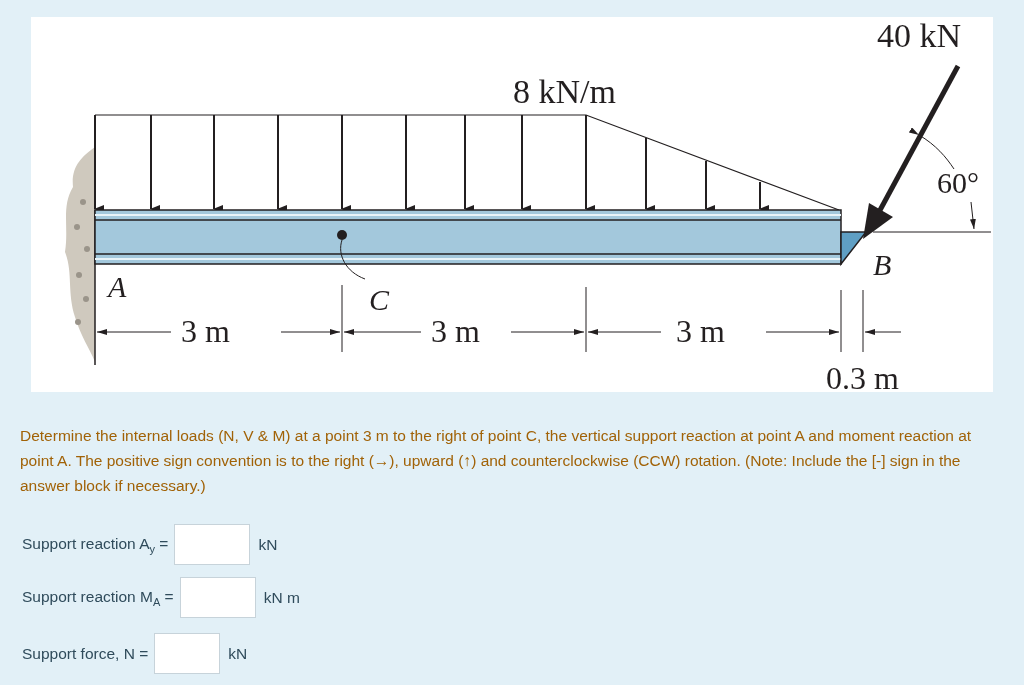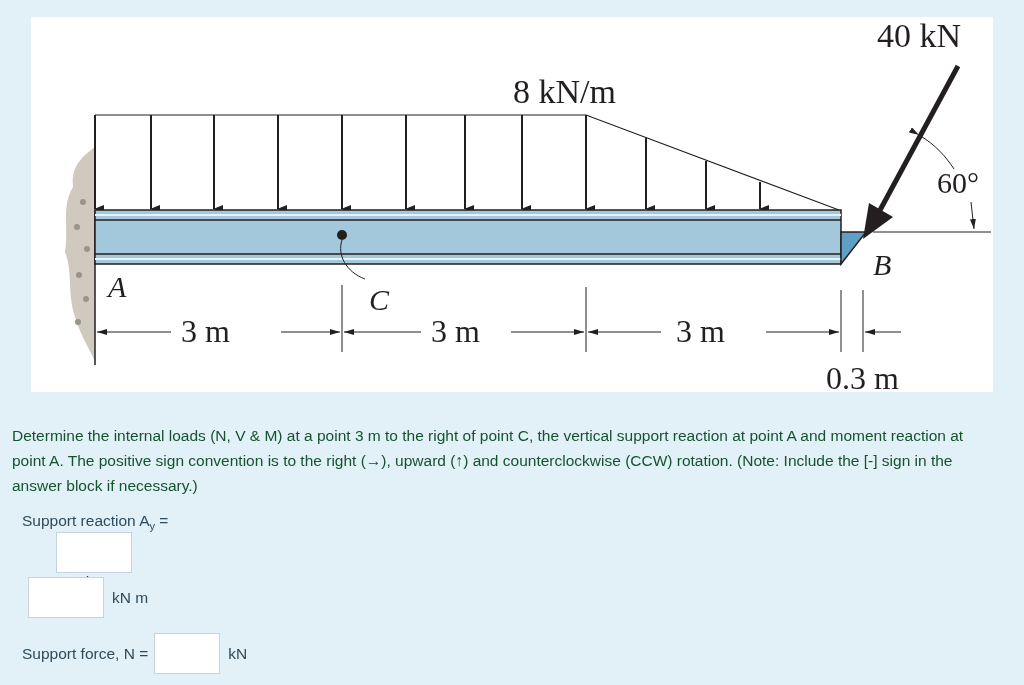--- a/index.html
+++ b/index.html
@@ -9,22 +9,22 @@
       font-family:"Liberation Sans", sans-serif;
       color:#2d4a5a;
       position:relative;
     }
     .figure {
       position:absolute; left:31px; top:17px; width:962px; height:375px;
       background:#ffffff;
     }
     .figure svg { position:absolute; left:0; top:0; }
     .question {
-      position:absolute; left:12px; top:423px; width:975px;
-      font-size:15.5px; line-height:25px; color:#14532d;
+      position:absolute; left:20px; top:423px; width:975px;
+      font-size:15.5px; line-height:25px; color:#a16207;
     }
     .row { position:absolute; left:22px; display:flex; align-items:center; font-size:15.5px; color:#2f4b5b; }
     .row .lbl { white-space:nowrap; }
     .row input {
       box-sizing:border-box; height:41px; border:1px solid #c7d3da; background:#fff;
       margin:0 8px 0 6px; font-size:15px; padding:0 6px; outline:none;
     }
     .sub { font-size:11px; vertical-align:-4px; }
     .svgtxt { font-family:"Liberation Serif", serif; fill:#231f20; }
   </style>
@@ -109,27 +109,28 @@
     <text class="svgtxt" x="338" y="293" font-size="30" font-style="italic">C</text>
     <text class="svgtxt" x="150" y="325" font-size="32">3 m</text>
     <text class="svgtxt" x="400" y="325" font-size="32">3 m</text>
     <text class="svgtxt" x="645" y="325" font-size="32">3 m</text>
     <text class="svgtxt" x="795" y="372" font-size="32">0.3 m</text>
   </svg>
 </div>
 
 <div class="question">Determine the internal loads (N, V &amp; M) at a point 3 m to the right of point C, the vertical support reaction at point A and moment reaction at point A. The positive sign convention is to the right (→), upward (↑) and counterclockwise (CCW) rotation. (Note: Include the [-] sign in the answer block if necessary.)</div>
 
-<div class="row" style="top:512px;flex-direction:column;">
+<div class="row" style="top:524px;">
   <span class="lbl"><span>Support reaction A</span><span class="sub">y</span><span> =</span></span>
   <input type="text" style="width: 76px;" value="">
   <span>kN</span>
 </div>
 
 <div class="row" style="top:577px;">
+  <span class="lbl"><span>Support reaction M</span><span class="sub">A</span><span> =</span></span>
   <input type="text" style="width: 76px;" value="">
   <span>kN m</span>
 </div>
 
 <div class="row" style="top:633px;">
   <span class="lbl">Support force, N =</span>
   <input type="text" style="width: 66px;" value="">
   <span>kN</span>
 </div>
 

